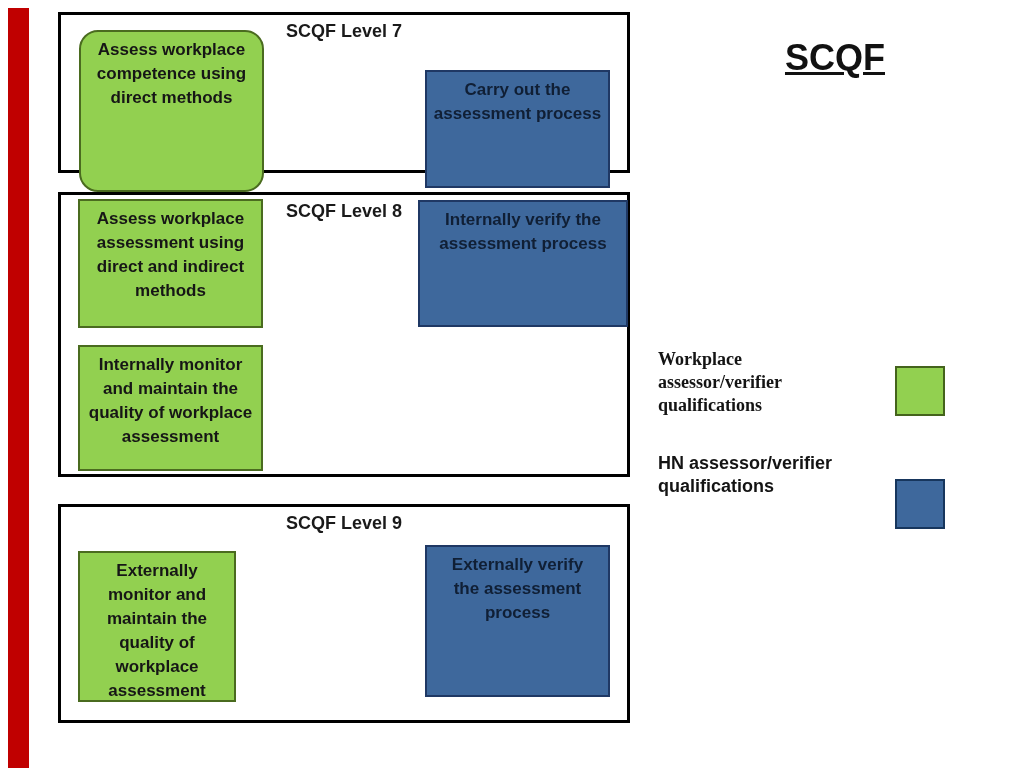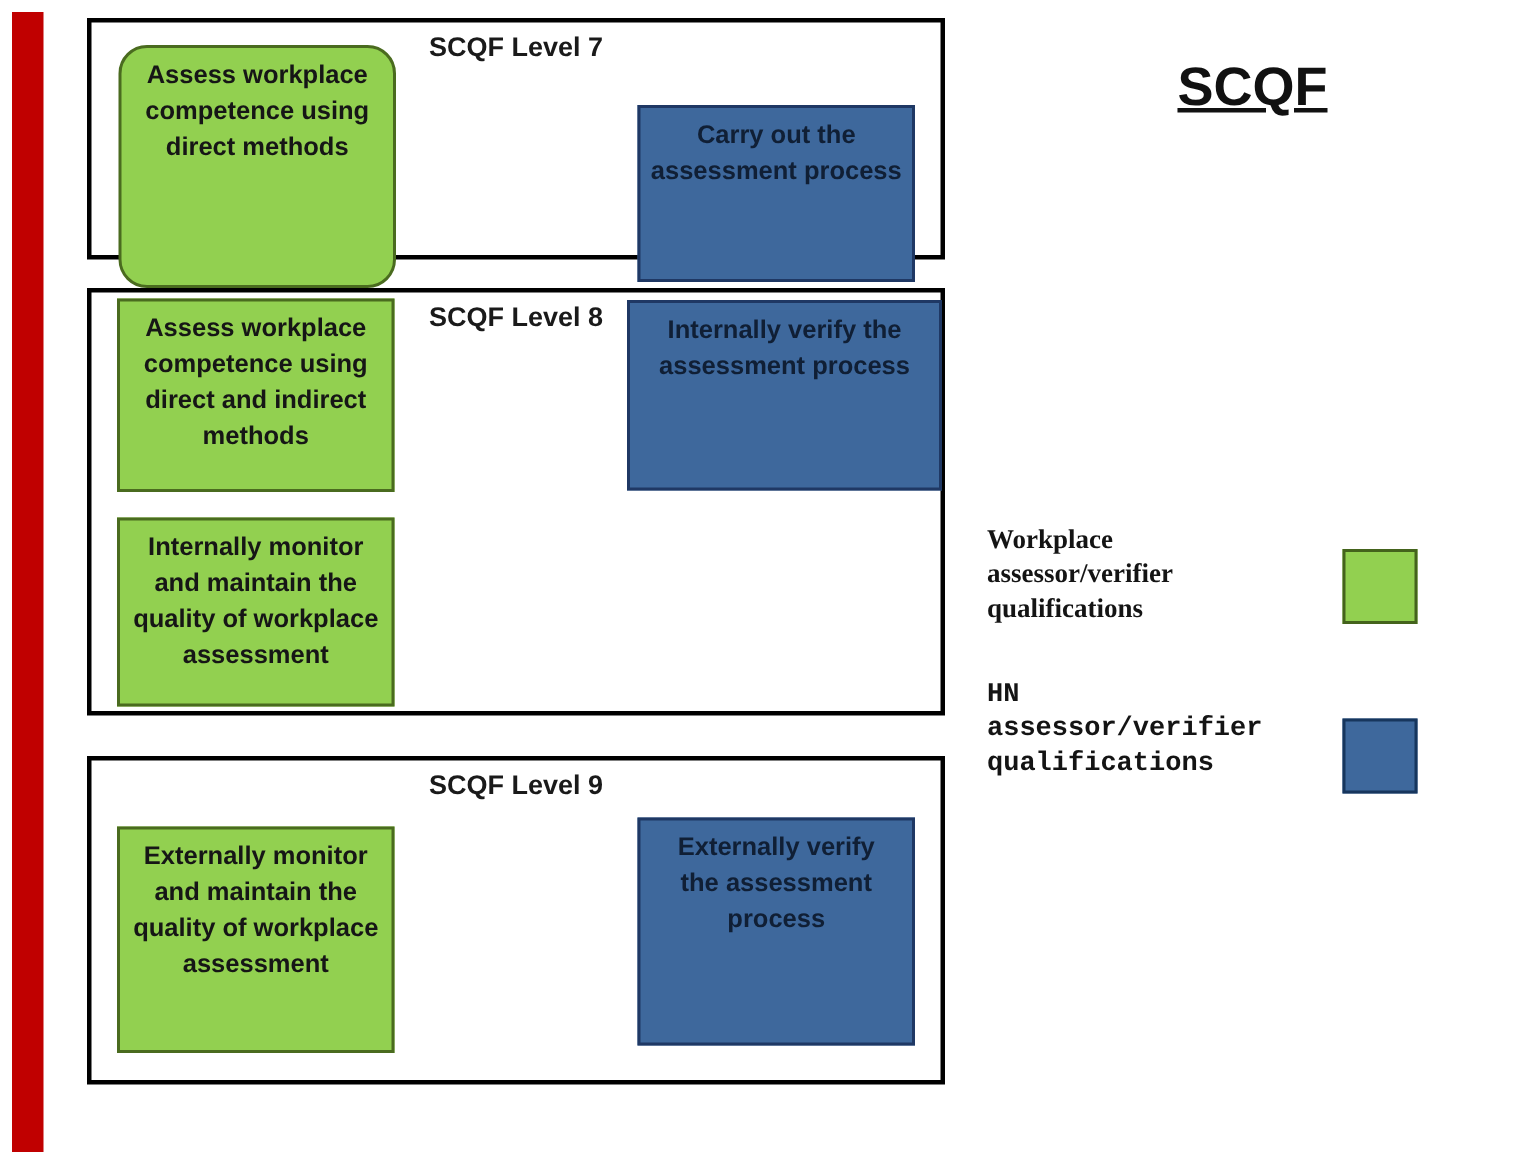--- a/index.html
+++ b/index.html
@@ -22,54 +22,54 @@
     position:absolute;box-sizing:border-box;text-align:center;
     font-size:17px;line-height:24px;padding:6px 4px;
   }
   .green{background:#92d050;border:2px solid #4a6b1f;color:#161616;}
   .blue{background:#3e689c;border:2px solid #1f3864;color:#101f35;}
   .g1{left:18px;top:15px;width:185px;height:162px;border-radius:19px;}
   .b1{left:364px;top:25px;width:185px;height:118px;margin-top:30px;}
   .g2a{left:17px;top:4px;width:185px;height:129px;}
   .b2{left:357px;top:5px;width:210px;height:127px;}
   .g2b{left:17px;top:150px;width:185px;height:126px;}
-  .g3{left:17px;top:44px;width:185px;height:151px;}
+  .g3{left:17px;top:44px;width:158px;height:151px;}
   .b3{left:364px;top:38px;width:185px;height:152px;padding:6px 14px;}
 
   
   .title{position:absolute;left:685px;top:38px;width:300px;text-align:center;color:#111;}
   .t1{font-size:36px;line-height:40px;text-decoration:underline;}
   .t2{margin-top:54px;font-size:36px;line-height:48px;}
 
   
   .legend{position:absolute;left:658px;top:348px;width:310px;font-size:18px;line-height:23px;color:#141414;}
   .leg-item{position:absolute;left:0;width:310px;height:95px;}
   .li1{top:0;font-family:Liberation Serif, serif;}
-  .li2{top:104px;font-family:Liberation Mono, monospace;}
+  .li2{top:104px;}
   .leg-text{width:185px;}
   .swatch{position:absolute;width:50px;height:50px;box-sizing:border-box;}
   .green-swatch{left:237px;top:18px;background:#92d050;border:2px solid #44631c;}
   .blue-swatch{left:237px;top:27px;background:#3e689c;border:2px solid #17365d;}
 </style>
 </head>
 <body>
 
 <div class="stage">
 
   <div class="red-bar"></div>
 
   <section class="lvl c1">
     <div class="lvl-label">SCQF Level 7</div>
     <div class="box green g1">Assess workplace competence using direct methods</div>
     <div class="box blue b1">Carry out the assessment process</div>
   </section>
 
   <section class="lvl c2">
     <div class="lvl-label">SCQF Level 8</div>
-    <div class="box green g2a">Assess workplace competence using direct and indirect methods</div>
+    <div class="box green g2a">Assess workplace assessment using direct and indirect methods</div>
     <div class="box blue b2">Internally verify the assessment process</div>
     <div class="box green g2b">Internally monitor and maintain the quality of workplace assessment</div>
   </section>
 
   <section class="lvl c3">
     <div class="lvl-label">SCQF Level 9</div>
     <div class="box green g3">Externally monitor and maintain the quality of workplace assessment</div>
     <div class="box blue b3">Externally verify the assessment process</div>
   </section>
 

